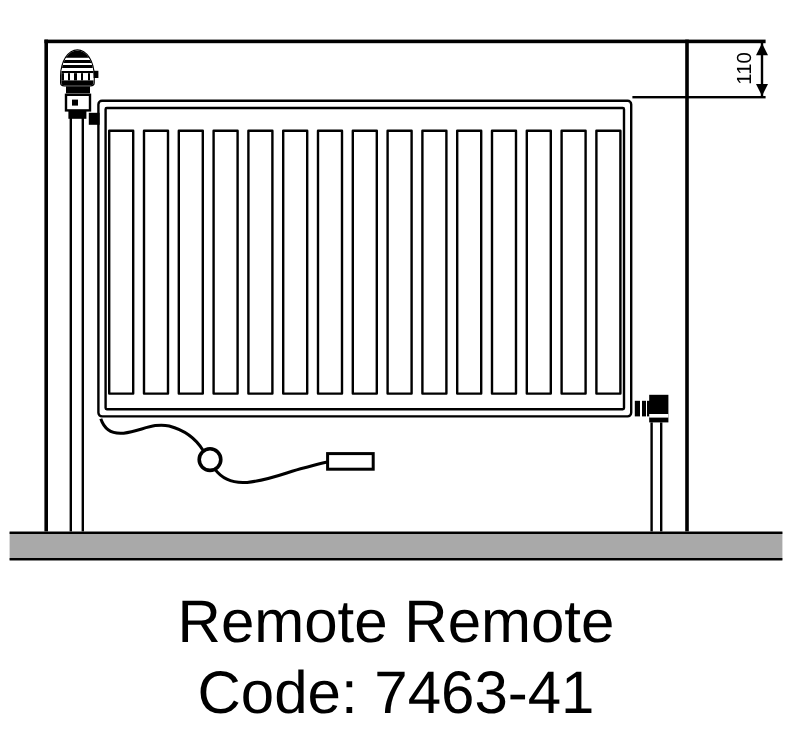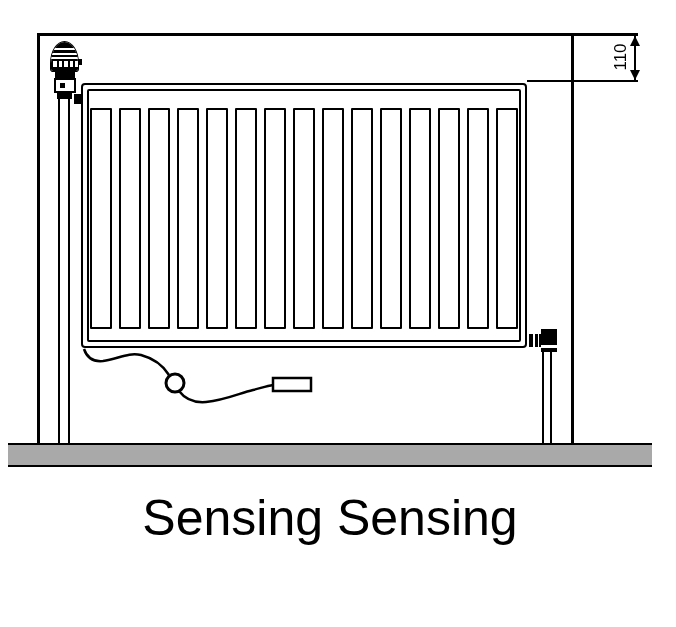--- a/index.html
+++ b/index.html
@@ -133,16 +133,17 @@
   <div class="abs floor"></div>
 
   <svg class="abs cap-svg" viewBox="0 0 676 470">
     <path d="M 84 349 C 87 358, 93 362, 103 361 C 118 359, 128 352, 141 355 C 156 359, 164 367, 169 375" fill="none" stroke="#000000" stroke-width="2.5"></path>
     <circle cx="175" cy="383" r="9" fill="none" stroke="#000000" stroke-width="3"></circle>
     <path d="M 179 391 C 185 399, 194 403, 206 402 C 226 400, 240 393, 253 390 C 261 388, 267 386, 273 385" fill="none" stroke="#000000" stroke-width="2.5"></path>
     <rect x="273" y="378" width="38" height="13" fill="#ffffff" stroke="#000000" stroke-width="2.5"></rect>
   </svg>
 
   <div class="abs caption">
-    <div>Sensing Sensing</div>
+    <div>Remote Remote</div>
+    <div>Code: 7463-41</div>
   </div>
 
 </div>
 
 </body></html>

